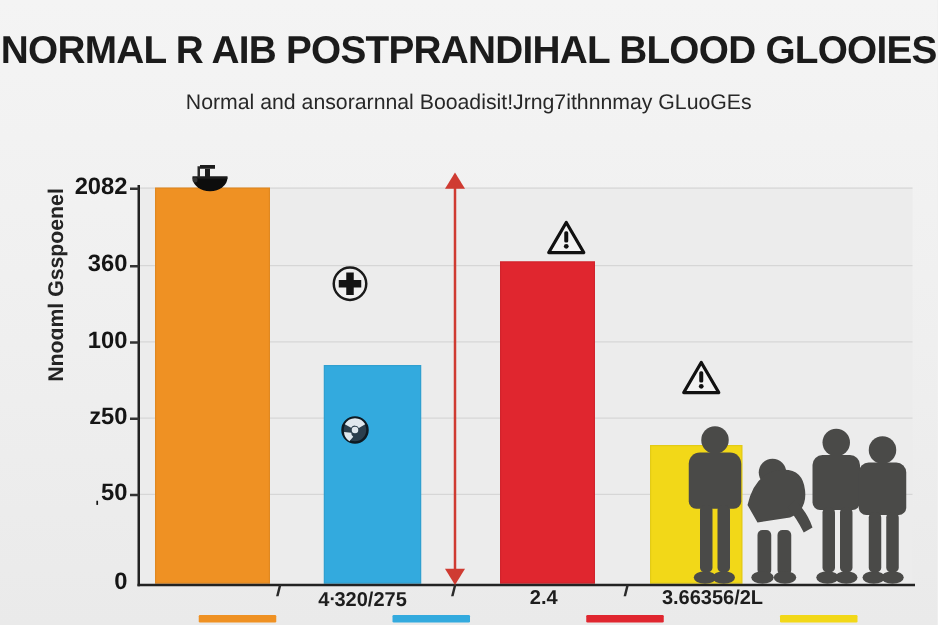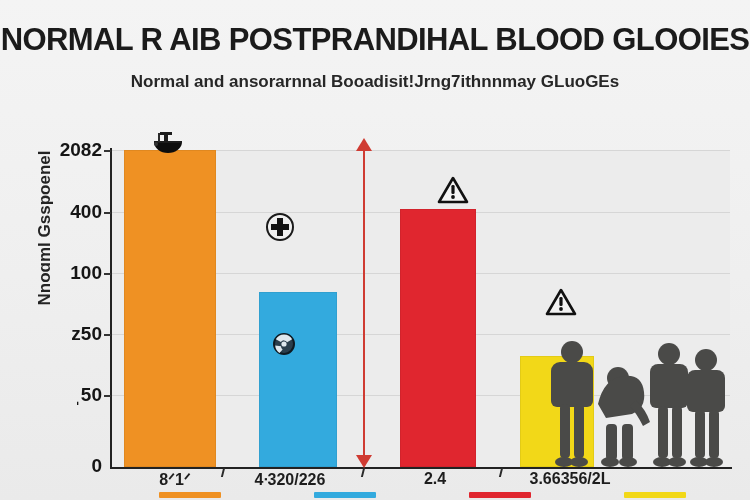--- a/index.html
+++ b/index.html
@@ -18,21 +18,21 @@
   
   .title {
     position: absolute; left: 0; top: 22px; width: 750px;
     text-align: center;
     font-size: 31px; font-weight: 700; letter-spacing: -0.6px;
     color: #1b1b1b; white-space: nowrap;
   }
   .subtitle {
     position: absolute; left: 0; top: 72px; width: 750px;
     text-align: center;
-    font-size: 17px; font-weight: 700; color: #272727;
+    font-size: 17px; font-weight: 400; color: #272727;
     white-space: nowrap;
   }
   .callout {
     position: absolute; top: 112px; left: 308px;
     font-size: 21px; font-weight: 700; color: #d4323c;
     white-space: nowrap;
   }
 
   
   .plot {
@@ -140,21 +140,21 @@
   </div>
 
   <div class="axis-y"></div>
 
   <div class="ytick-wrap" style="top:150px">
     <div class="ytick-label">2082</div>
   </div>
   <div class="ytick-mark" style="top:150px"></div>
 
   <div class="ytick-wrap" style="top:212px">
-    <div class="ytick-label">400</div>
+    <div class="ytick-label">360</div>
   </div>
   <div class="ytick-mark" style="top:212px"></div>
 
   <div class="ytick-wrap" style="top:273px">
     <div class="ytick-label">100</div>
   </div>
   <div class="ytick-mark" style="top:273px"></div>
 
   <div class="ytick-wrap" style="top:334px">
     <div class="ytick-label">ᴢ50</div>
@@ -171,22 +171,21 @@
   </div>
 
   <div class="yaxis-title">Nnoɑml Gsspoenel</div>
 
   <div class="axis-x"></div>
 
   <div class="xtick-mark" style="left:222px"></div>
   <div class="xtick-mark" style="left:362px"></div>
   <div class="xtick-mark" style="left:500px"></div>
 
-  <div class="xlabel" style="left:100px">8ᐟ1ᐟ</div>
-  <div class="xlabel" style="left:215px">4ᐧ320/226</div>
+  <div class="xlabel" style="left:215px">4ᐧ320/275</div>
   <div class="xlabel" style="left:360px">2.4</div>
   <div class="xlabel" style="left:495px">3.66356/2L</div>
 
   <div class="arrow-line"></div>
   <div class="arrow-head up"></div>
   <div class="arrow-head down"></div>
 
   <div class="icon" style="left:146px; top:130px;">
     <svg width="44" height="26" viewBox="0 0 44 26">
       <path d="M14 2 h12 v3 h-12 z" fill="#1c1c1c"></path>

